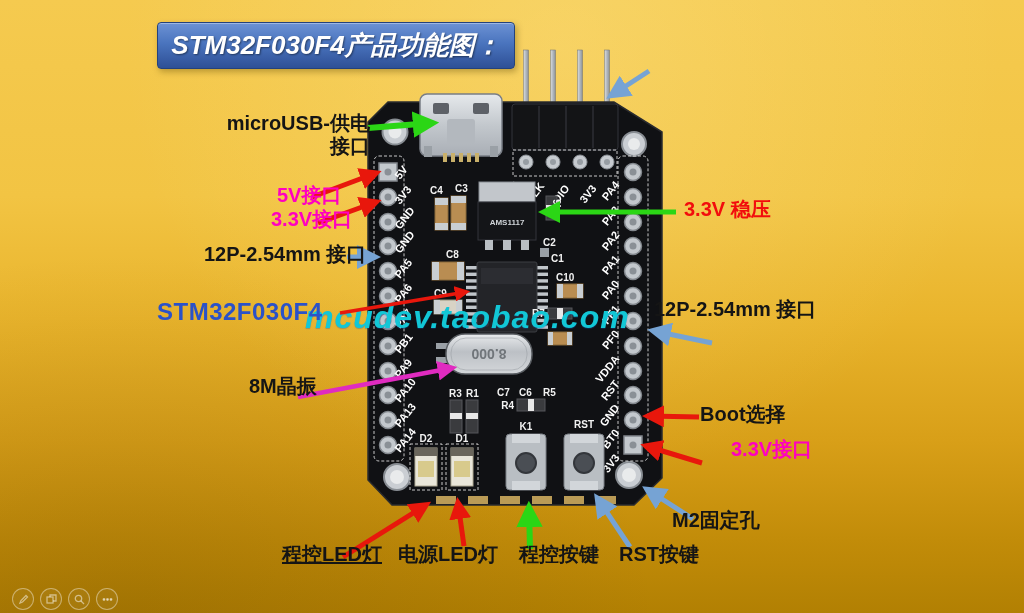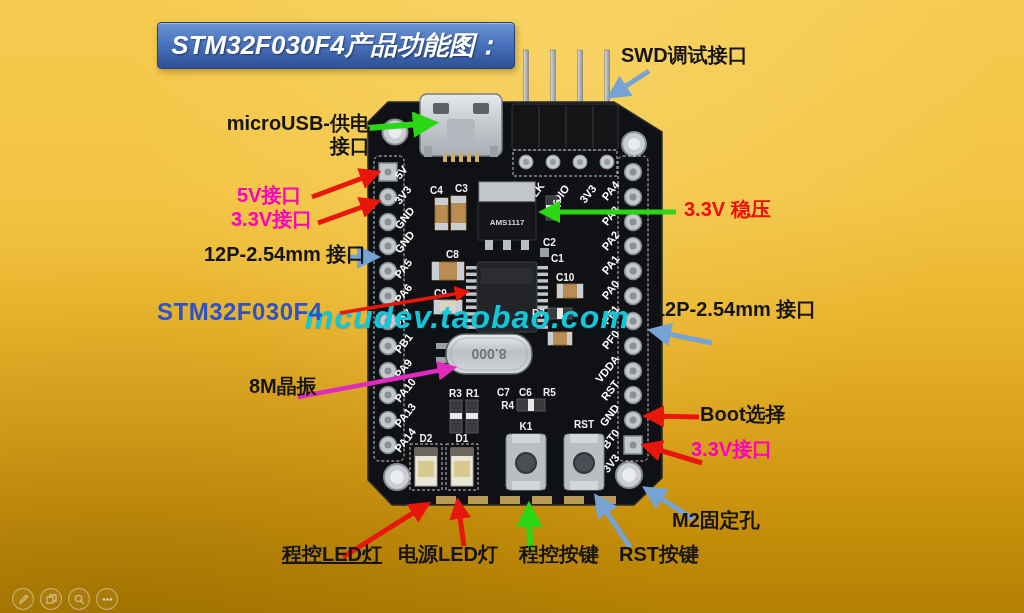--- a/index.html
+++ b/index.html
@@ -13,21 +13,21 @@
   .title-banner{position:absolute;left:157px;top:22px;width:356px;height:45px;
        background:linear-gradient(180deg,#6C92D4 0%,#4A74BE 45%,#2E5096 100%);
        border:1px solid #24427c;border-radius:4px;
        box-shadow:2px 3px 6px rgba(80,60,0,.35), inset 0 1px 0 rgba(255,255,255,.35);
        display:flex;align-items:center;justify-content:center;}
   .title-banner span{color:#fff;font-weight:bold;font-style:italic;font-size:26px;
        text-shadow:1px 1px 2px rgba(0,0,0,.45);white-space:nowrap;}
   .lbl{position:absolute;font-weight:bold;font-size:20px;color:#151515;
        white-space:nowrap;z-index:4;line-height:1.15;}
   .lbl.center{text-align:right;}
-  .magenta{color:#FF00C0;}
+  .magenta{color:#FF00C0;margin-left:40px;}
   .red{color:#F20D0D;}
   .blue{color:#2B52C8;}
   .big-part{font-size:24px;letter-spacing:.5px;}
   .watermark{position:absolute;left:305px;top:299px;z-index:2;
        font-size:32px;font-style:italic;font-weight:bold;color:#12C7D6;
        text-shadow:0 1px 1px rgba(20,80,180,.35);letter-spacing:1px;white-space:nowrap;}
   .board-svg{position:absolute;left:350px;top:40px;z-index:1;}
   .arrows-svg{position:absolute;left:0;top:0;z-index:3;pointer-events:none;}
   .pin-txt{fill:#ffffff;font-size:11px;font-weight:bold;font-family:"Liberation Sans","DejaVu Sans",sans-serif;}
   .silk{fill:#f2f2f2;font-size:10px;font-weight:bold;font-family:"Liberation Sans","DejaVu Sans",sans-serif;}
@@ -373,21 +373,20 @@
 
   <div class="lbl center" style="left:210px;top:112px;width:160px;">
     <span>microUSB-供电</span><br>
     <span>接口</span>
   </div>
   <div class="lbl magenta" style="left:237px;top:184px;">5V接口</div>
   <div class="lbl magenta" style="left:231px;top:208px;">3.3V接口</div>
   <div class="lbl" style="left:204px;top:243px;">12P-2.54mm 接口</div>
   <div class="lbl blue big-part" style="left:157px;top:298px;">STM32F030F4</div>
   <div class="lbl" style="left:249px;top:375px;">8M晶振</div>
-  <div class="lbl" style="left:621px;top:44px;">SWD调试接口</div>
   <div class="lbl red" style="left:684px;top:198px;">3.3V 稳压</div>
   <div class="lbl" style="left:654px;top:298px;">12P-2.54mm 接口</div>
   <div class="lbl" style="left:700px;top:403px;">Boot选择</div>
   <div class="lbl magenta" style="left:691px;top:438px;">3.3V接口</div>
   <div class="lbl" style="left:672px;top:509px;">M2固定孔</div>
   <div class="lbl" style="left:619px;top:543px;">RST按键</div>
   <div class="lbl" style="left:519px;top:543px;">程控按键</div>
   <div class="lbl" style="left:398px;top:543px;">电源LED灯</div>
   <div class="lbl" style="left:282px;top:543px;text-decoration:underline;">程控LED灯</div>
 

